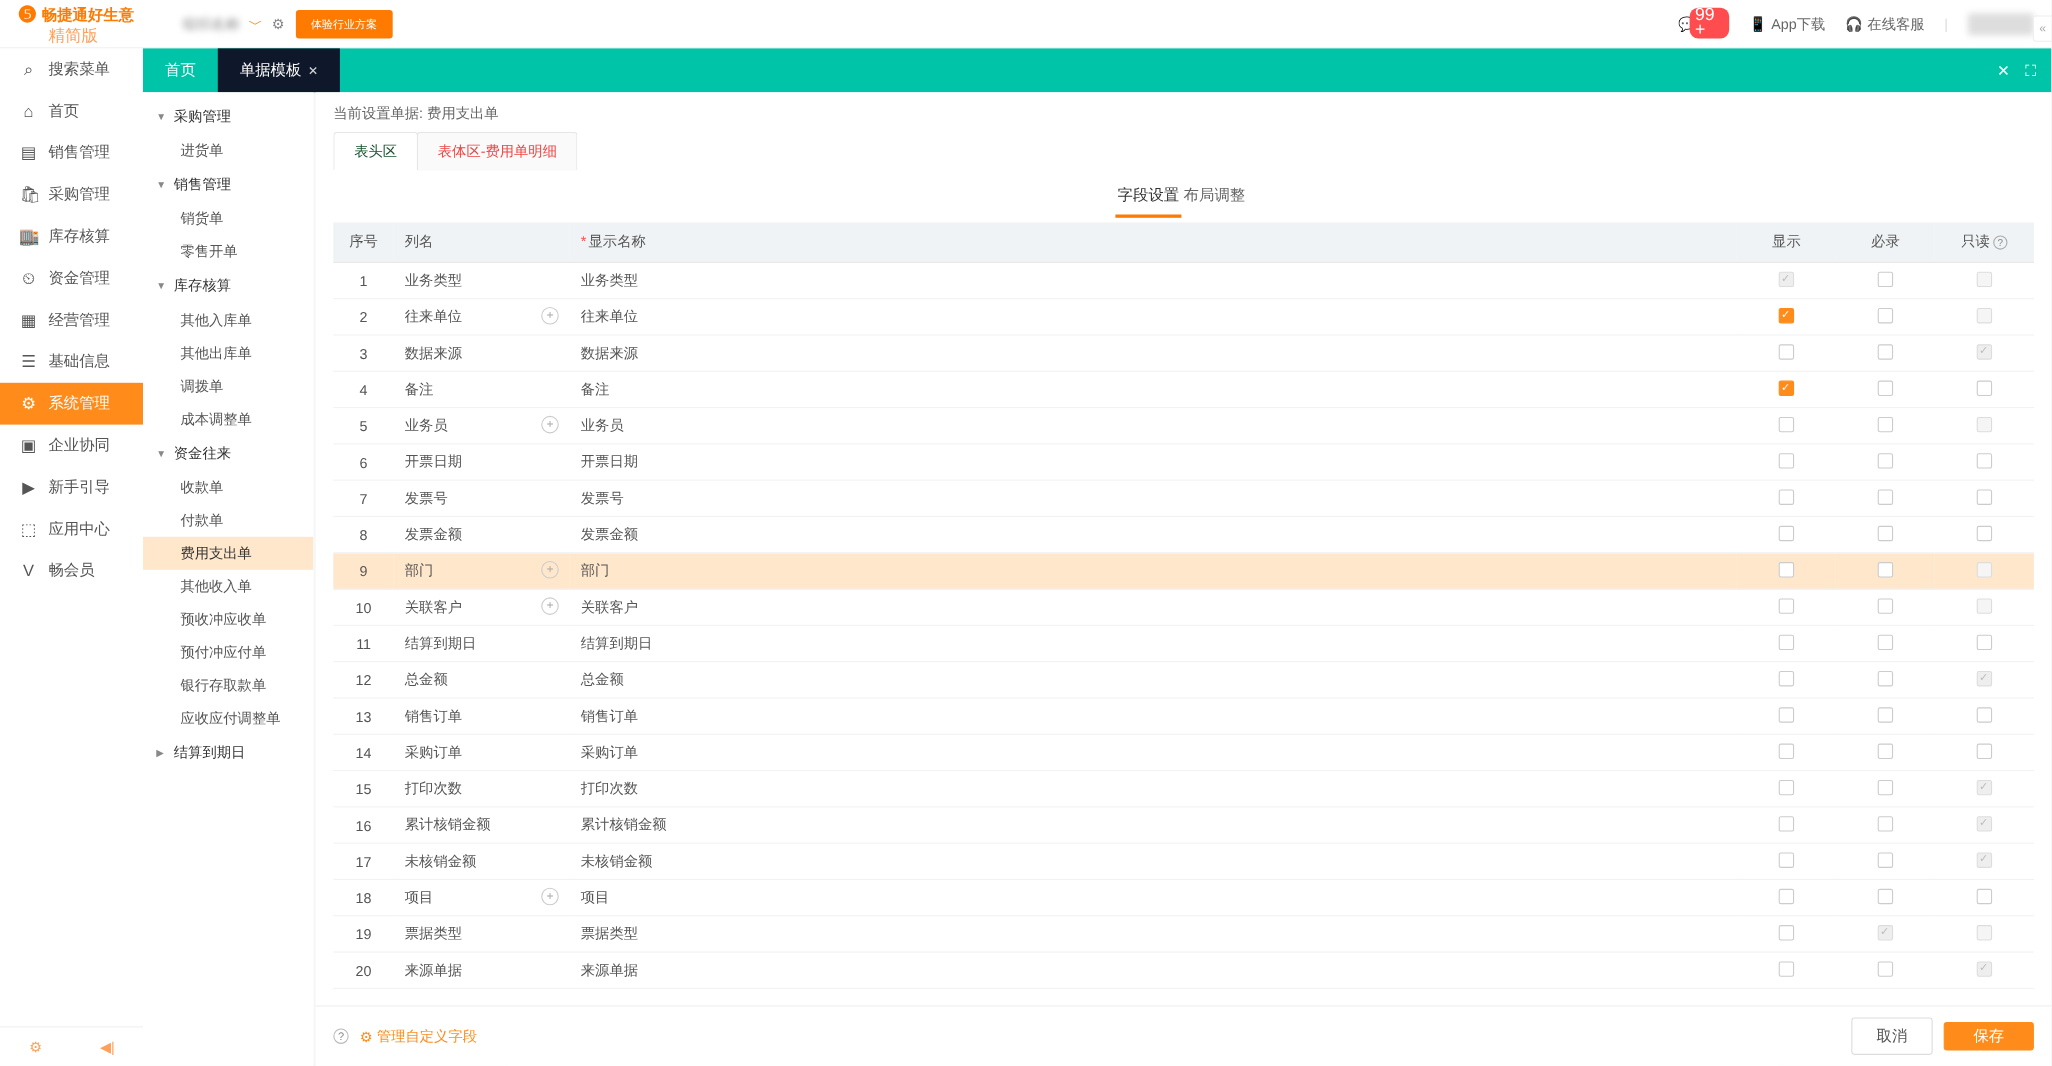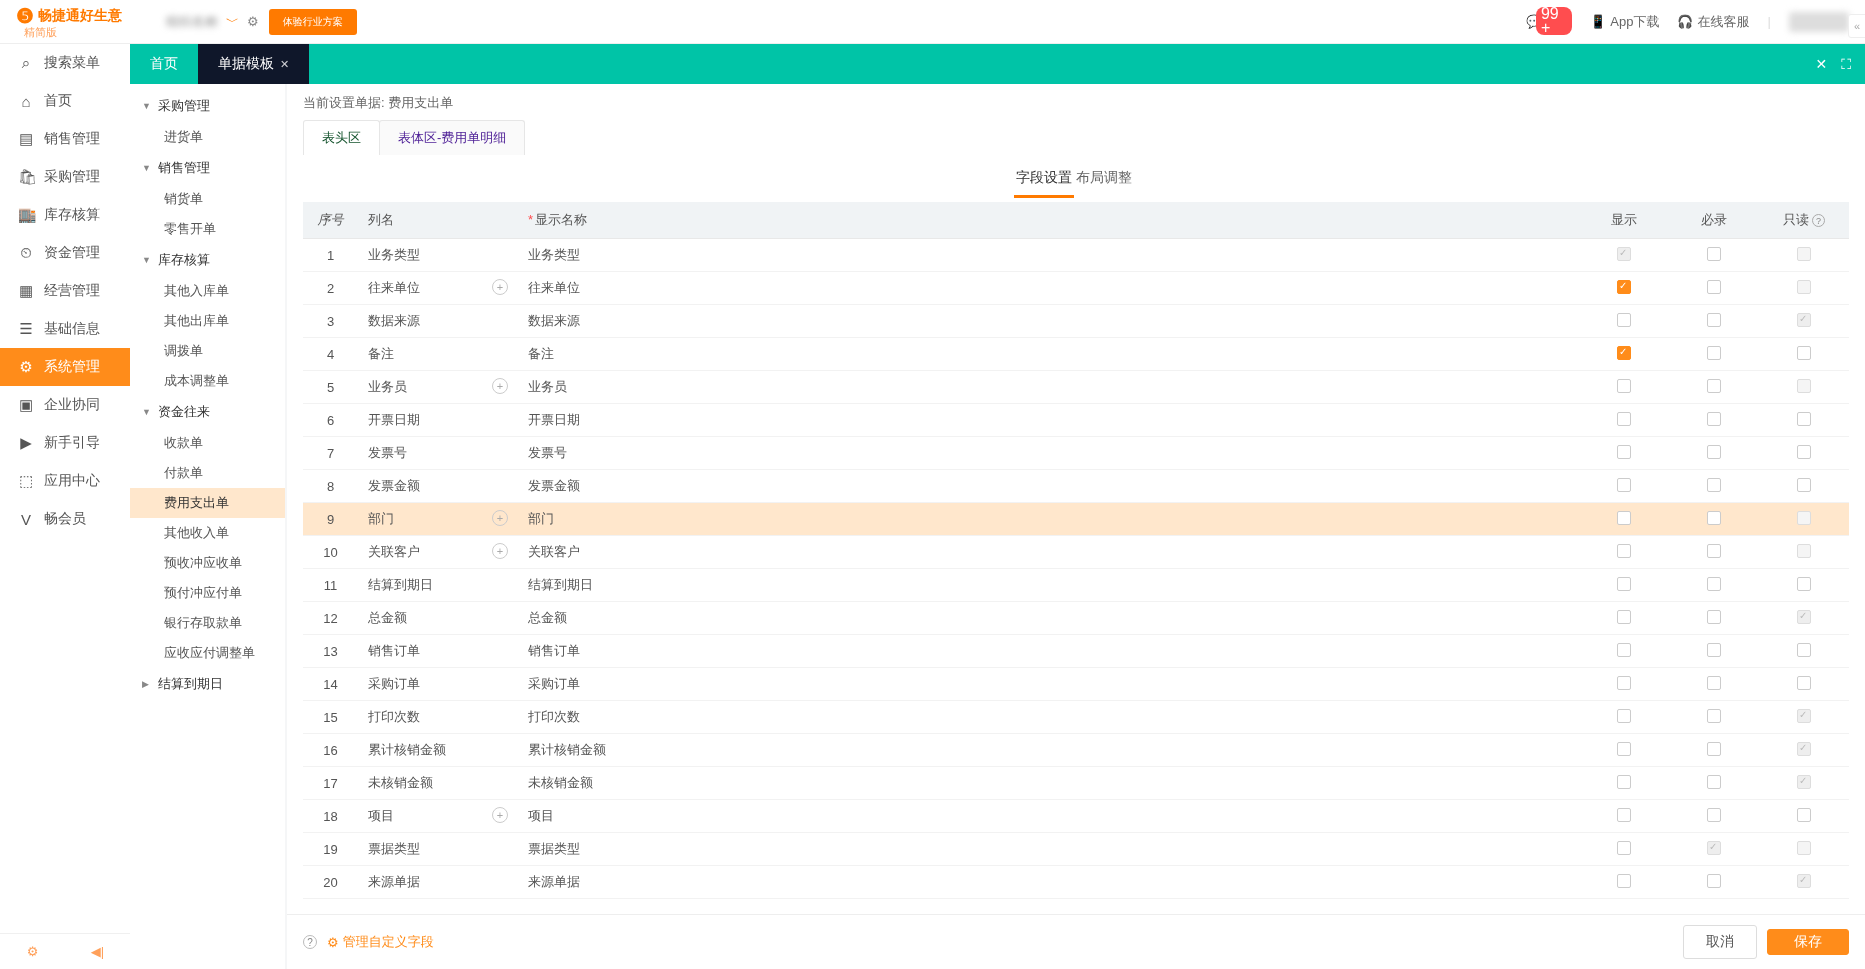--- a/index.html
+++ b/index.html
@@ -4,21 +4,21 @@
 <style>
 * { margin: 0; padding: 0; box-sizing: border-box; }
 body { font-family: "Microsoft YaHei", Arial, sans-serif; font-size: 13px; color: #333; background: #f5f5f5; overflow: hidden; }
 
 .app { display: flex; flex-direction: column; height: 969px; width: 1865px; }
 
 
 .top-header { height: 44px; background: #fff; display: flex; align-items: center; padding: 0 16px; border-bottom: 1px solid #eee; }
 .logo-area { display: flex; align-items: center; width: 120px; color: #ff7a00; font-weight: bold; font-size: 14px; gap: 4px; }
 .logo-icon { color: #ff7a00; font-size: 20px; }
-.logo-sub { font-size: 11px; color: #ffa05a; margin-left: 8px; margin-top: -3px; }
+.logo-sub { font-size: 15px; color: #ffa05a; margin-left: 28px; margin-top: -3px; }
 .org-selector { display: flex; align-items: center; gap: 8px; color: #888; filter: blur(3px); }
 .dropdown-caret { color: #ff7a00; margin: 0 8px; }
 .gear-btn { color: #888; margin-right: 10px; cursor: pointer; }
 .orange-btn { background: #ff7a00; color: #fff; border: none; padding: 6px 14px; border-radius: 3px; cursor: pointer; font-size: 10px; }
 .header-right { margin-left: auto; display: flex; align-items: center; gap: 18px; color: #666; font-size: 13px; }
 .header-right-item { display: flex; align-items: center; gap: 4px; cursor: pointer; position: relative; }
 .badge { position: absolute; top: -6px; left: 10px; background: #ff4d4f; color: #fff; border-radius: 8px; font-size: 16px; padding: 0 5px; line-height: 14px; }
 .avatar-blur { width: 60px; height: 20px; background: #ddd; filter: blur(3px); border-radius: 3px; }
 .sep { color: #ddd; }
 
@@ -53,32 +53,32 @@
 .tree-group { }
 .tree-group-title { display: flex; align-items: center; gap: 6px; padding: 7px 12px; color: #333; cursor: pointer; font-size: 13px; }
 .tree-caret { font-size: 9px; color: #888; width: 10px; }
 .tree-leaf { padding: 6px 12px 6px 34px; color: #555; cursor: pointer; font-size: 13px; }
 .tree-leaf.active { background: #ffe7cc; color: #333; }
 
 
 .main-panel { flex: 1; background: #fff; margin: 0 0 0 2px; display: flex; flex-direction: column; min-width: 0; }
 .crumb-line { padding: 10px 16px 8px 16px; color: #666; font-size: 13px; }
 .head-tabs { display: flex; padding: 0 16px; }
-.head-tab { padding: 8px 18px; border: 1px solid #e6e6e6; border-bottom: none; background: #fafafa; color: #4c1d95; cursor: pointer; font-size: 13px; border-radius: 3px 3px 0 0; margin-right: -1px; }
+.head-tab { padding: 8px 18px; border: 1px solid #e6e6e6; border-bottom: none; background: #fafafa; color: #ef4444; cursor: pointer; font-size: 13px; border-radius: 3px 3px 0 0; margin-right: -1px; }
 .head-tab.active { background: #fff; color: #14532d; border-color: #e6e6e6; }
 .mid-tabs { display: flex; justify-content: center; padding: 10px 4px 4px 0; font-size: 14px; }
 .mid-tab { padding: 4px 2px 8px 2px; cursor: pointer; color: #666; }
 .mid-tab.active { color: #333; border-bottom: 3px solid #ff7a00; }
 
 
 .table-wrap { flex: 1; overflow-y: auto; padding: 0 16px; }
 table { width: 100%; border-collapse: collapse; }
 thead th { background: #f0f3f5; color: #555; font-weight: normal; text-align: left; padding: 9px 10px; font-size: 13px; border-bottom: 1px solid #e8e8e8; }
 thead th.center { text-align: center; }
-.col-seq { width: 55px; text-align: center; font-style: italic; }
+.col-seq { width: 55px; text-align: center; }
 .col-name { width: 160px; }
 .col-disp { }
 .col-chk { width: 90px; text-align: center; }
 tbody td { padding: 7px 10px; border-bottom: 1px solid #f2f2f2; color: #555; font-size: 13px; }
 tbody td.center { text-align: center; }
 tbody tr.hover-row { background: #ffe7cc; }
 .add-circle { display: inline-flex; width: 16px; height: 16px; border: 1px solid #ccc; border-radius: 50%; align-items: center; justify-content: center; color: #aaa; font-size: 11px; float: right; cursor: pointer; line-height: 1; }
 .required-star { color: #ff4d4f; margin-right: 2px; }
 
 

